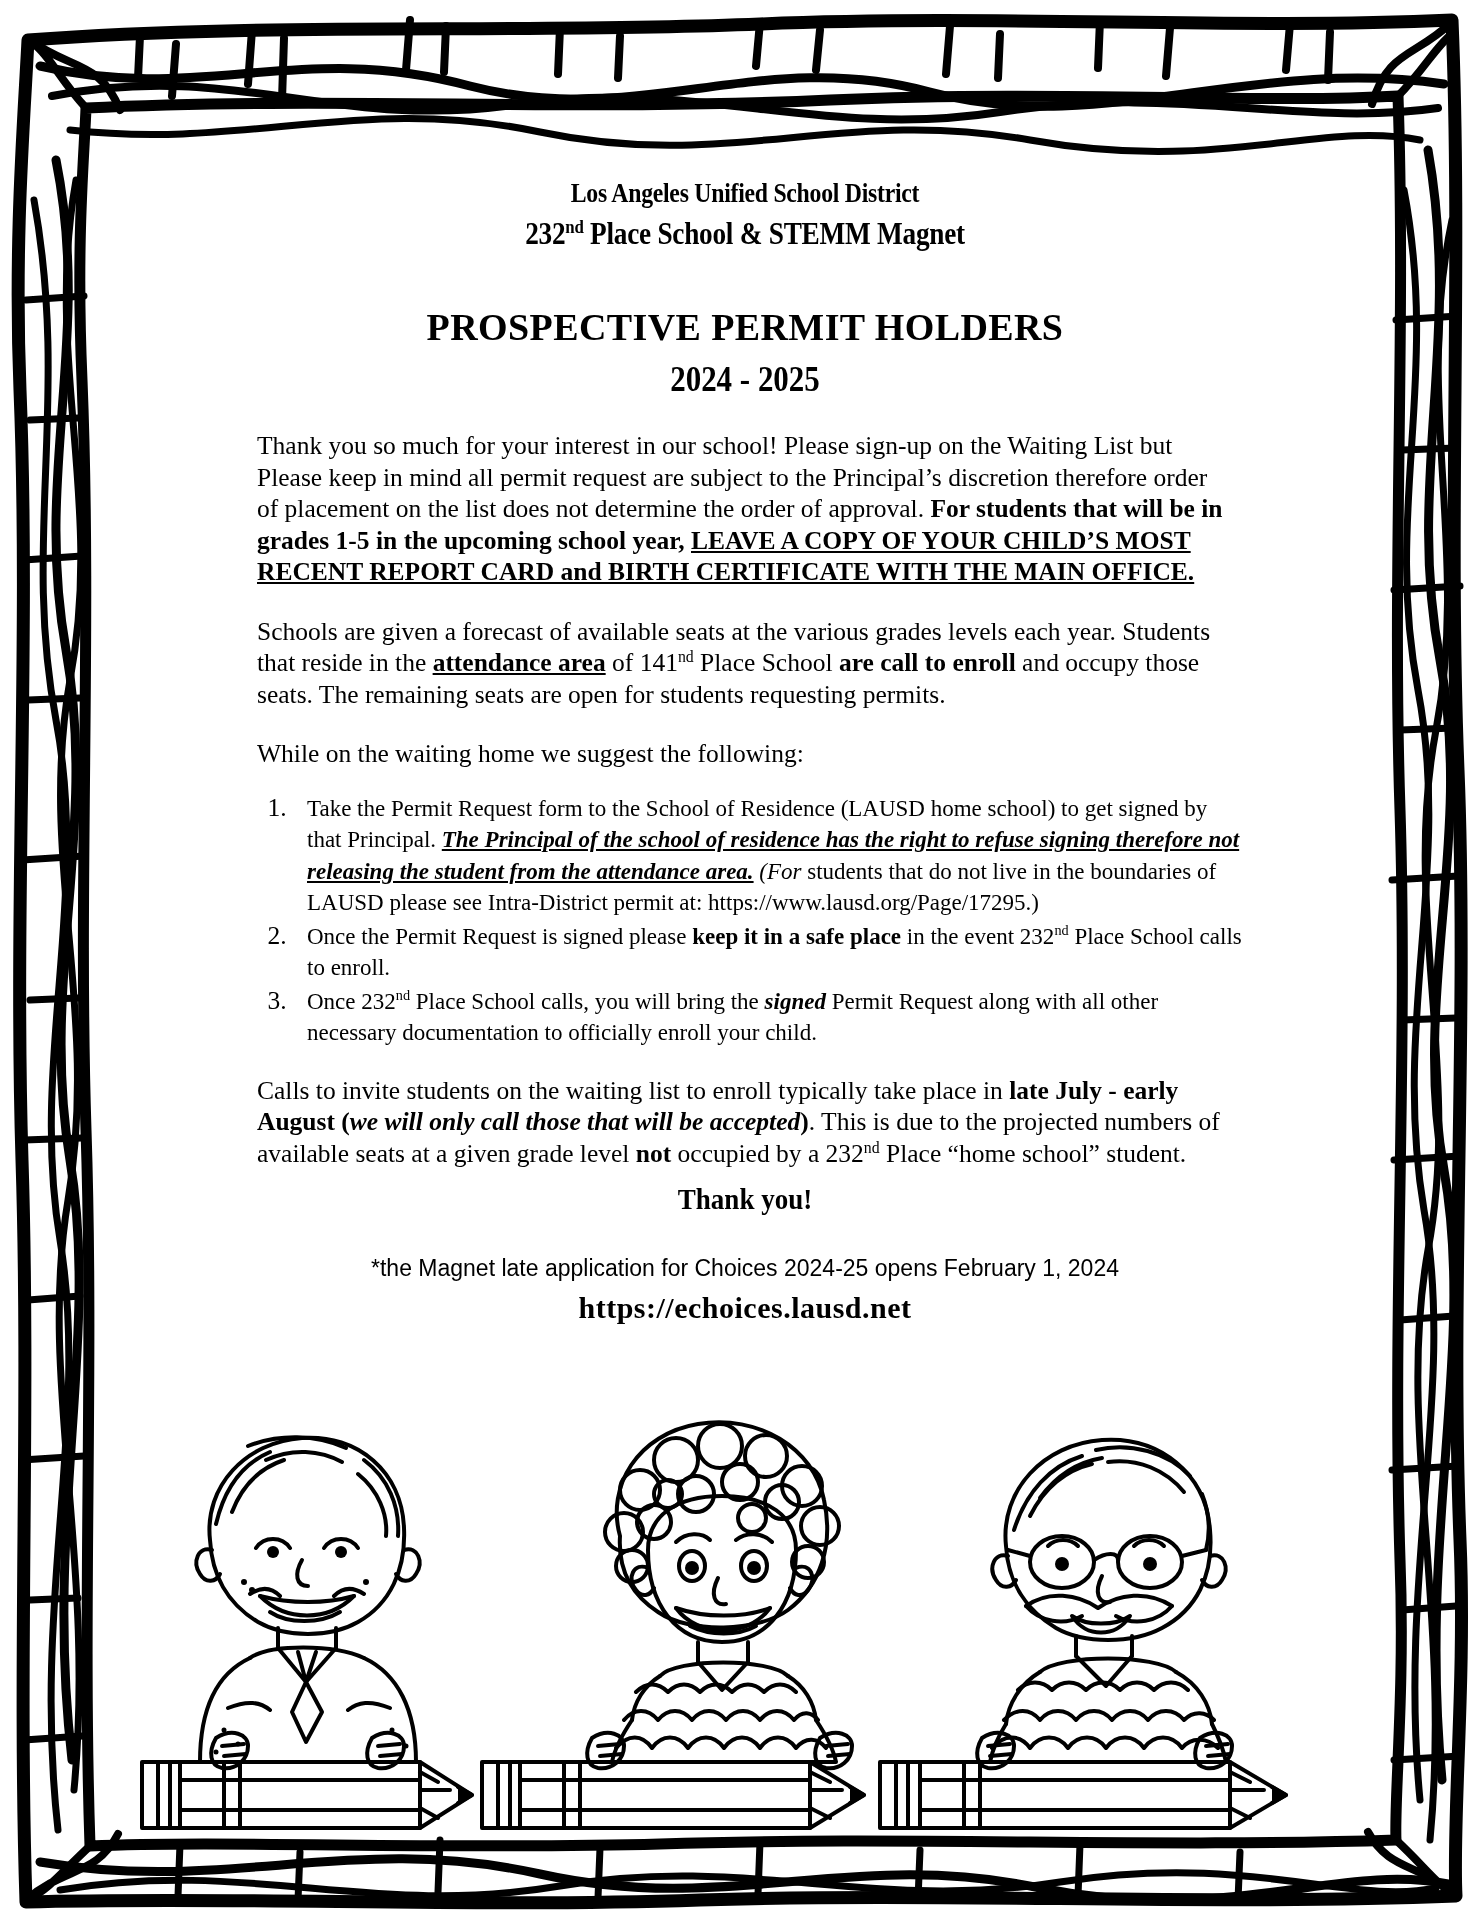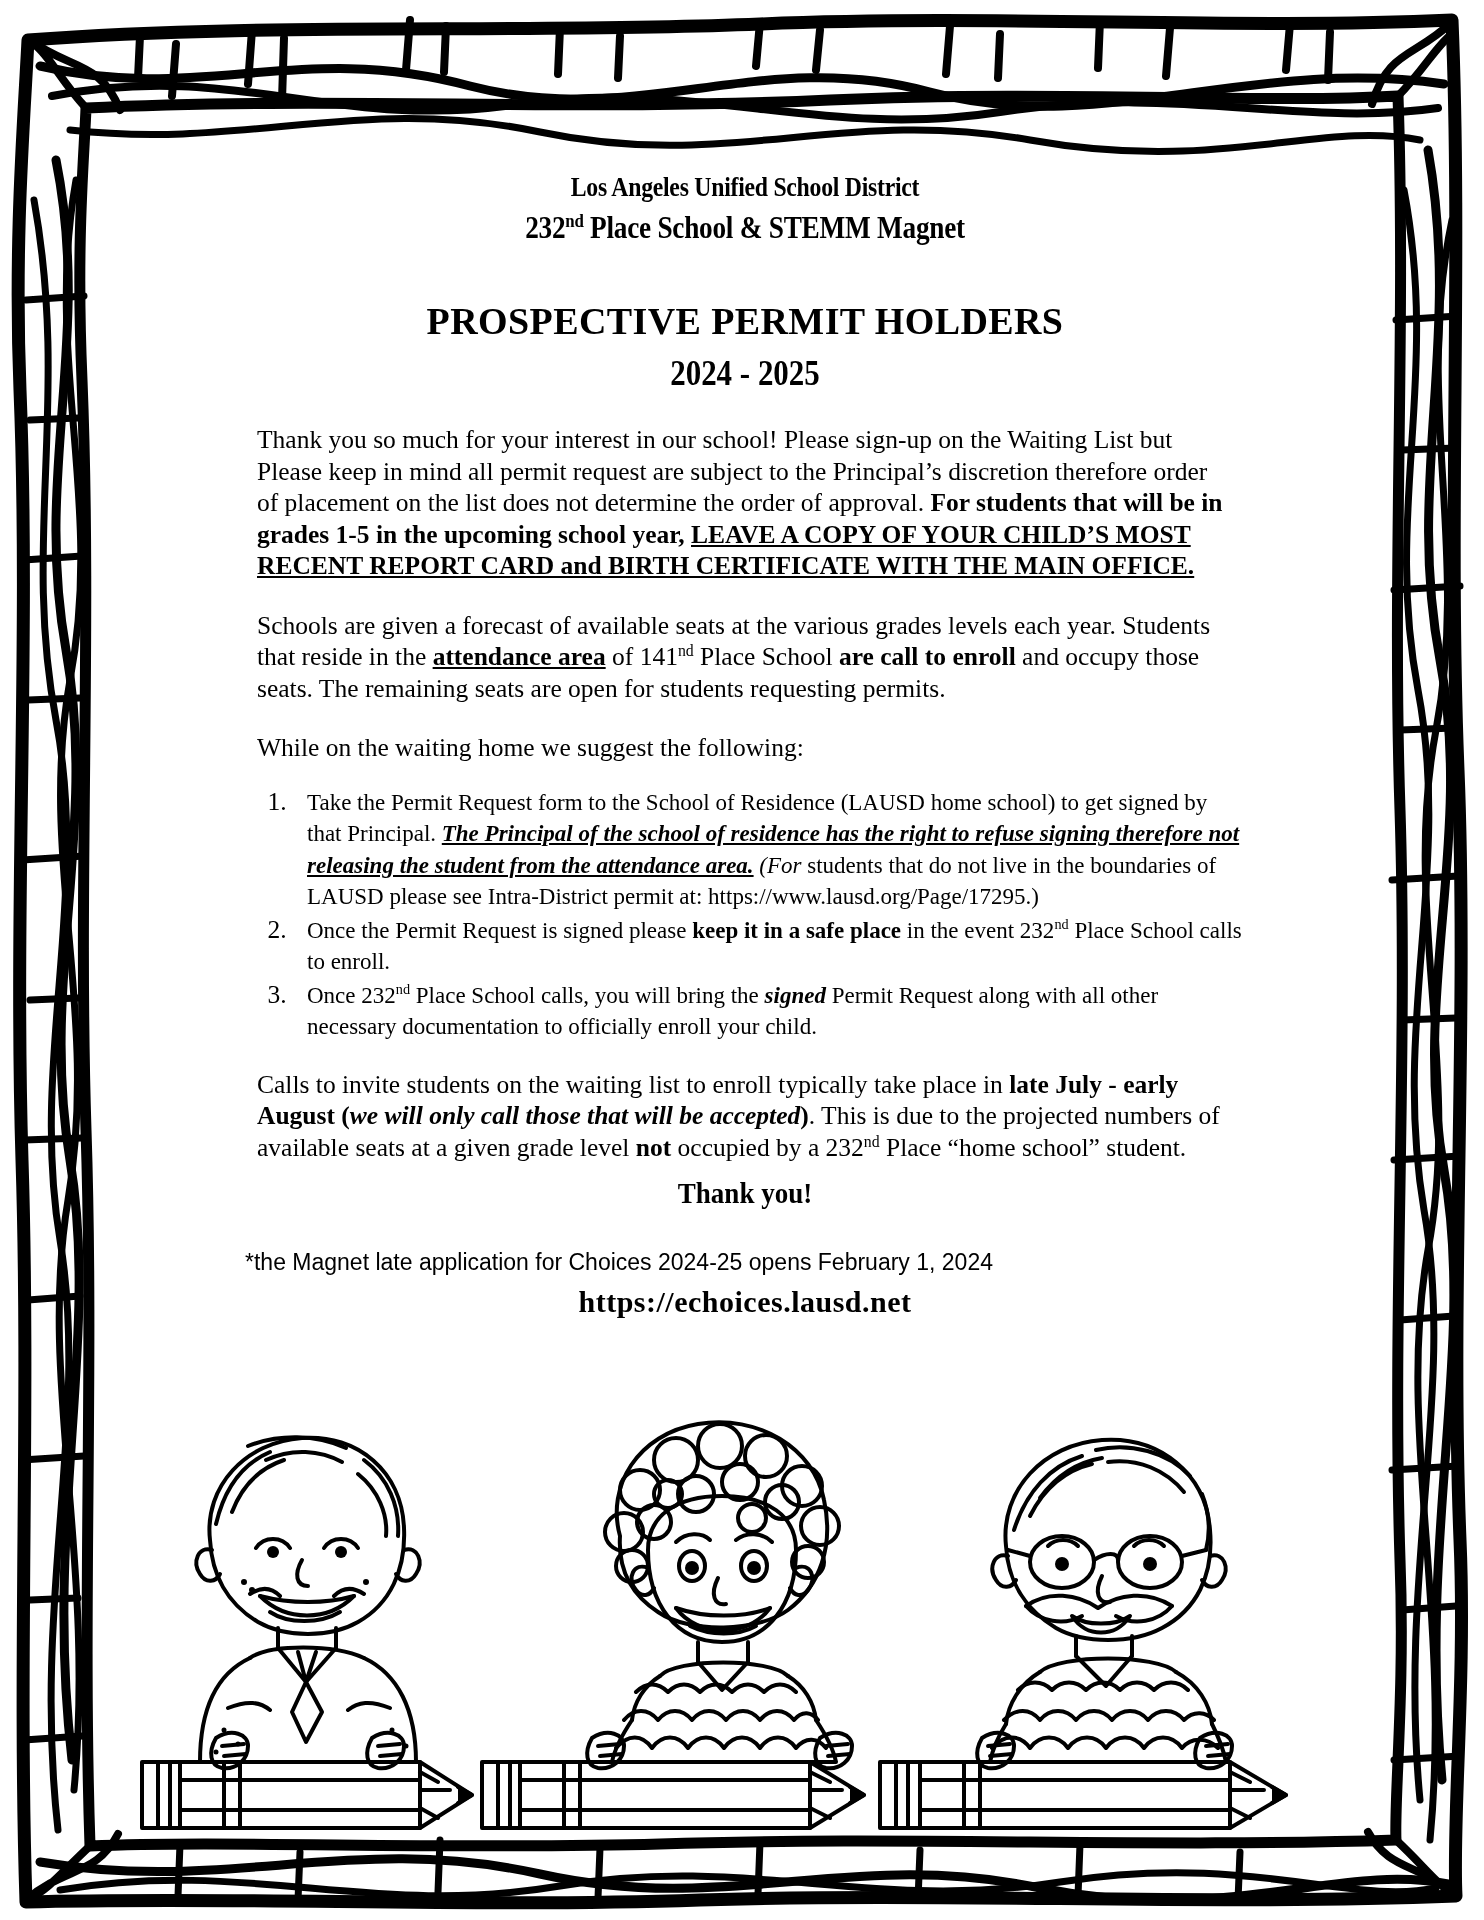--- a/index.html
+++ b/index.html
@@ -21,21 +21,21 @@
     position: absolute;
     left: 0; top: 0;
     width: 1484px; height: 1920px;
     pointer-events: none;
   }
 
   
   #content {
     position: absolute;
     left: 245px;
-    top: 168px;
+    top: 174px;
     width: 1000px;
   }
 
   .school-head {
     text-align: center;
     font-family: "Liberation Serif", serif;
     font-weight: bold;
     letter-spacing: -0.3px;
   }
   .line-district {
@@ -97,21 +97,21 @@
 
   .thankyou {
     text-align: center;
     font-weight: bold;
     font-size: 30px;
     line-height: 36px;
     transform: scaleX(0.9);
     margin-top: 2px;
   }
   .magnet-note {
-    text-align: left;
+    text-align: center;
     font-family: "Liberation Sans", sans-serif;
     font-size: 23px;
     line-height: 30px;
     margin-top: 36px;
   }
   .magnet-url {
     text-align: center;
     font-family: "Liberation Serif", serif;
     font-weight: bold;
     font-size: 30px;

